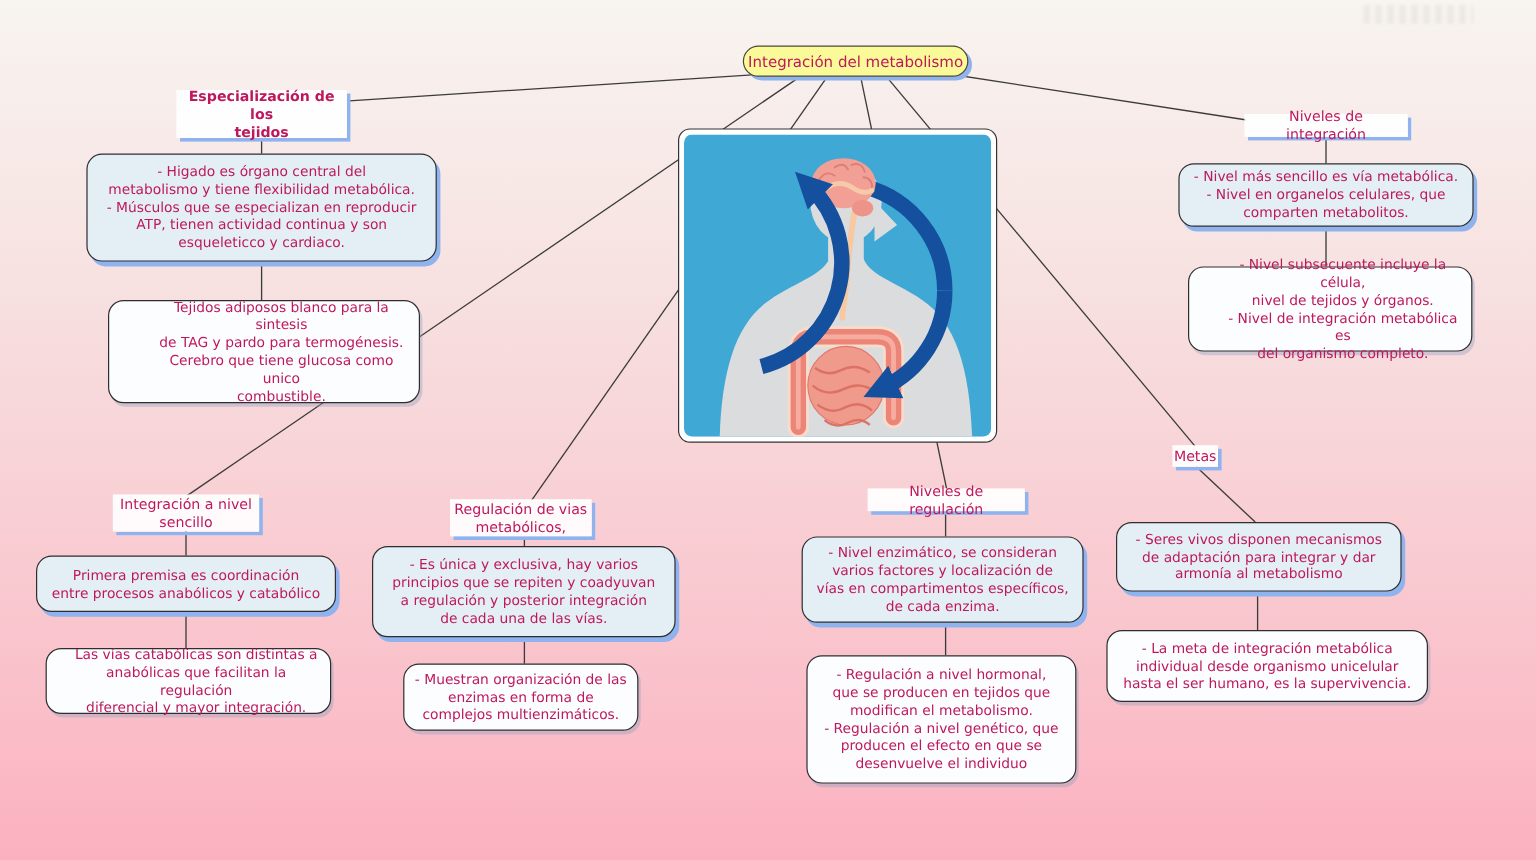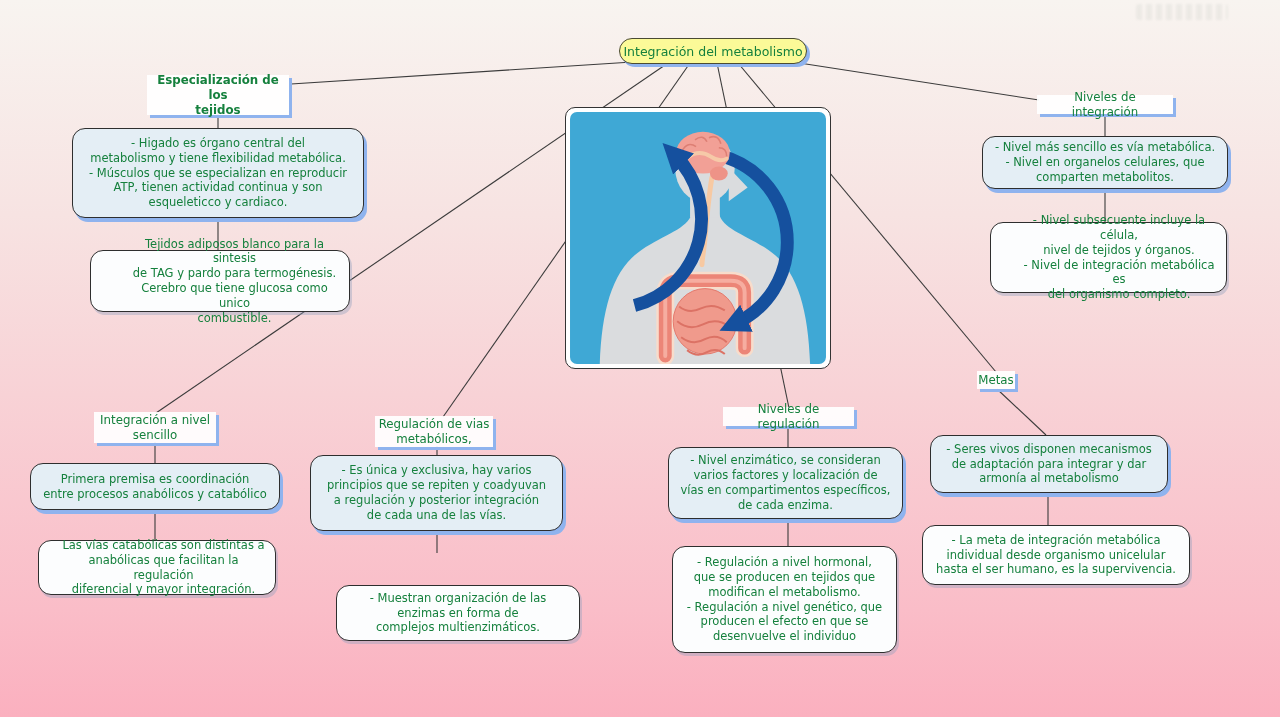--- a/index.html
+++ b/index.html
@@ -1,21 +1,21 @@
 <!DOCTYPE html>
 <html><head>
 <meta charset="utf-8">
 <style>
   html,body{margin:0;padding:0;}
   #canvas{
     position:relative;
     width:1280px;height:717px;
     overflow:hidden;
     font-family:"DejaVu Sans", sans-serif;
-    color:#15803d;
+    color:#be185d;
     background:linear-gradient(180deg,#f8f4f0 0%,#f7e3e2 30%,#f8d2d6 55%,#fabdc8 85%,#fbb0bf 100%);
   }
   #lines{position:absolute;left:0;top:0;z-index:1;}
   .node{position:absolute;box-sizing:border-box;z-index:2;}
   .root{
     background:#fbfa98;
     border:1.4px solid #4a4a33;
     border-radius:13px;
     box-shadow:3px 3px 0 #8fb3ee;
     display:flex;align-items:center;justify-content:center;
@@ -123,21 +123,21 @@
 
   <div class="node root" style="left:619px;top:38px;width:188px;height:26px;">Integración del metabolismo</div>
 
   <div class="node label" style="left:147px;top:75px;width:142px;height:40px;font-weight:bold;">Especialización de los
 tejidos</div>
   <div class="node box blue" style="left:72px;top:128px;width:292px;height:90px;">- Higado es órgano central del
 metabolismo y tiene flexibilidad metabólica.
 - Músculos que se especializan en reproducir
 ATP, tienen actividad continua y son
 esqueleticco y cardiaco.</div>
-  <div class="node box white" style="left:90px;top:250px;width:260px;height:62px;padding-left:36px;">Tejidos adiposos blanco para la sintesis
+  <div class="node box white" style="left:90px;top:250px;width:260px;height:86px;padding-left:36px;">Tejidos adiposos blanco para la sintesis
 de TAG y pardo para termogénesis.
 Cerebro que tiene glucosa como unico
 combustible.</div>
 
   <div class="node label" style="left:1037px;top:95px;width:136px;height:19px;">Niveles de integración</div>
   <div class="node box blue" style="left:982px;top:136px;width:246px;height:53px;">- Nivel más sencillo es vía metabólica.
 - Nivel en organelos celulares, que
 comparten metabolitos.</div>
   <div class="node box white" style="left:990px;top:222px;width:237px;height:71px;padding-left:28px;">- Nivel subsecuente incluye la célula,
 nivel de tejidos y órganos.
@@ -151,21 +151,21 @@
   <div class="node box white" style="left:38px;top:540px;width:238px;height:55px;padding-left:20px;">Las vías catabólicas son distintas a
 anabólicas que facilitan la regulación
 diferencial y mayor integración.</div>
 
   <div class="node label" style="left:375px;top:416px;width:118px;height:31px;">Regulación de vias
 metabólicos,</div>
   <div class="node box blue" style="left:310px;top:455px;width:253px;height:76px;">- Es única y exclusiva, hay varios
 principios que se repiten y coadyuvan
 a regulación y posterior integración
 de cada una de las vías.</div>
-  <div class="node box white" style="left:336px;top:553px;width:244px;height:56px;margin-top:32px;">- Muestran organización de las
+  <div class="node box white" style="left:336px;top:553px;width:196px;height:56px;">- Muestran organización de las
 enzimas en forma de
 complejos multienzimáticos.</div>
 
   <div class="node label" style="left:723px;top:407px;width:131px;height:19px;">Niveles de regulación</div>
   <div class="node box blue" style="left:668px;top:447px;width:235px;height:72px;">- Nivel enzimático, se consideran
 varios factores y localización de
 vías en compartimentos específicos,
 de cada enzima.</div>
   <div class="node box white" style="left:672px;top:546px;width:225px;height:107px;">- Regulación a nivel hormonal,
 que se producen en tejidos que

